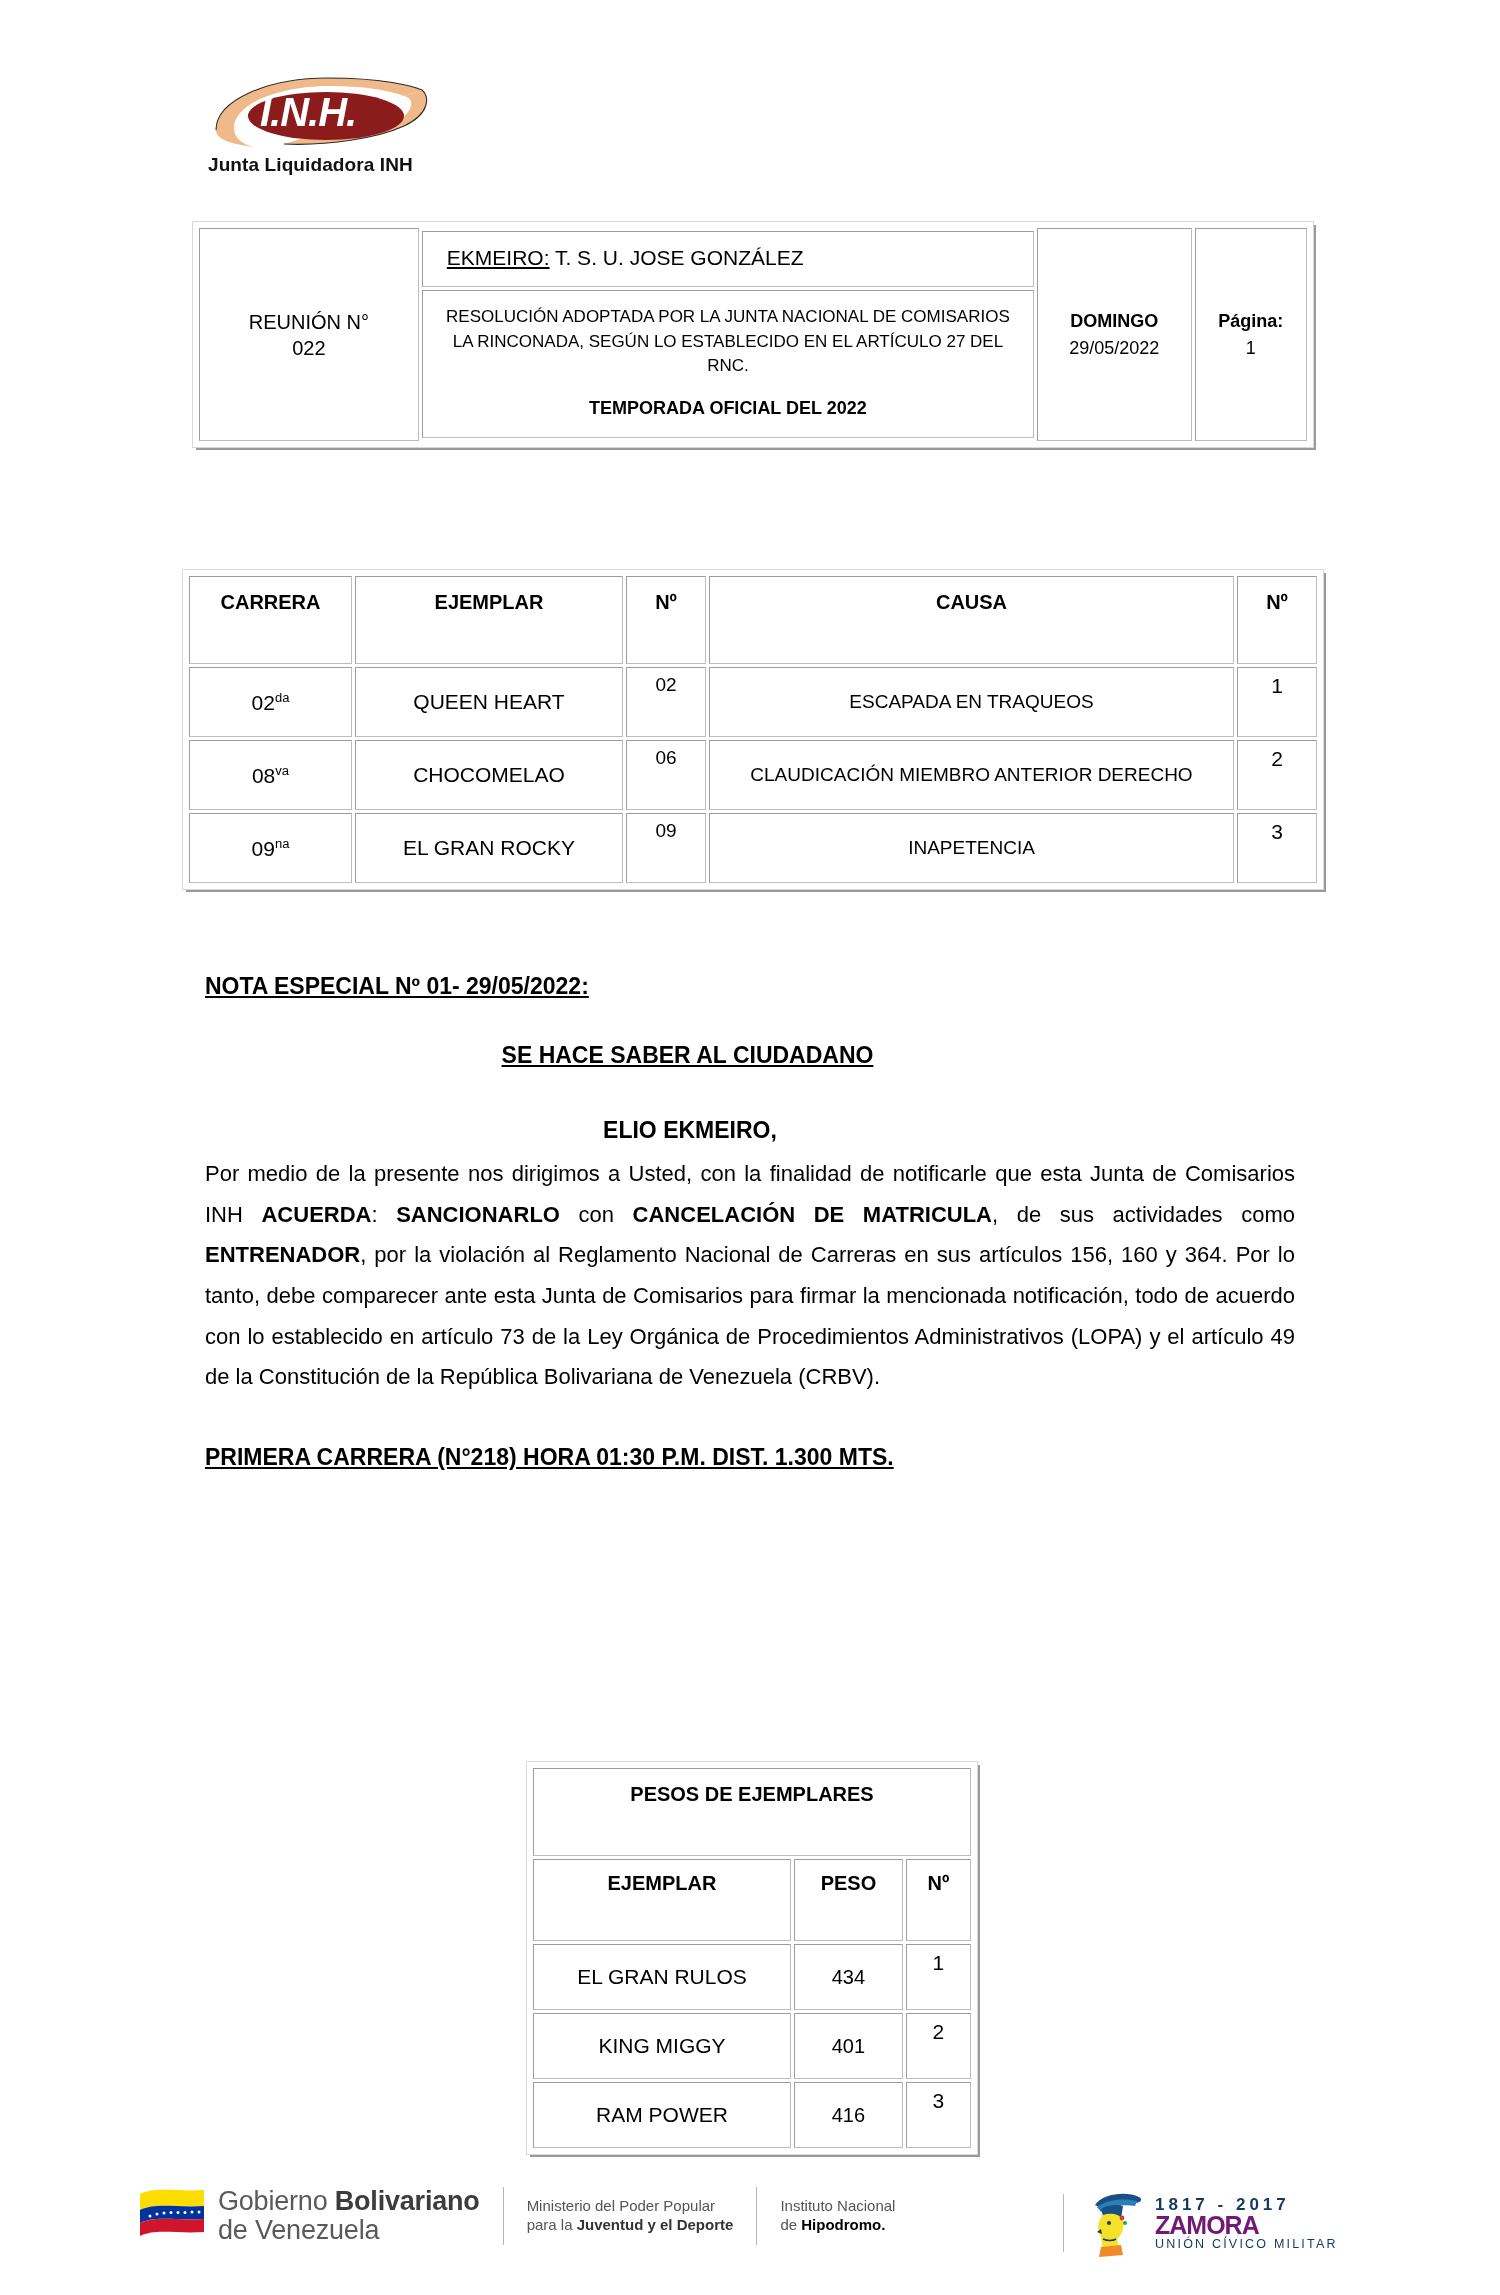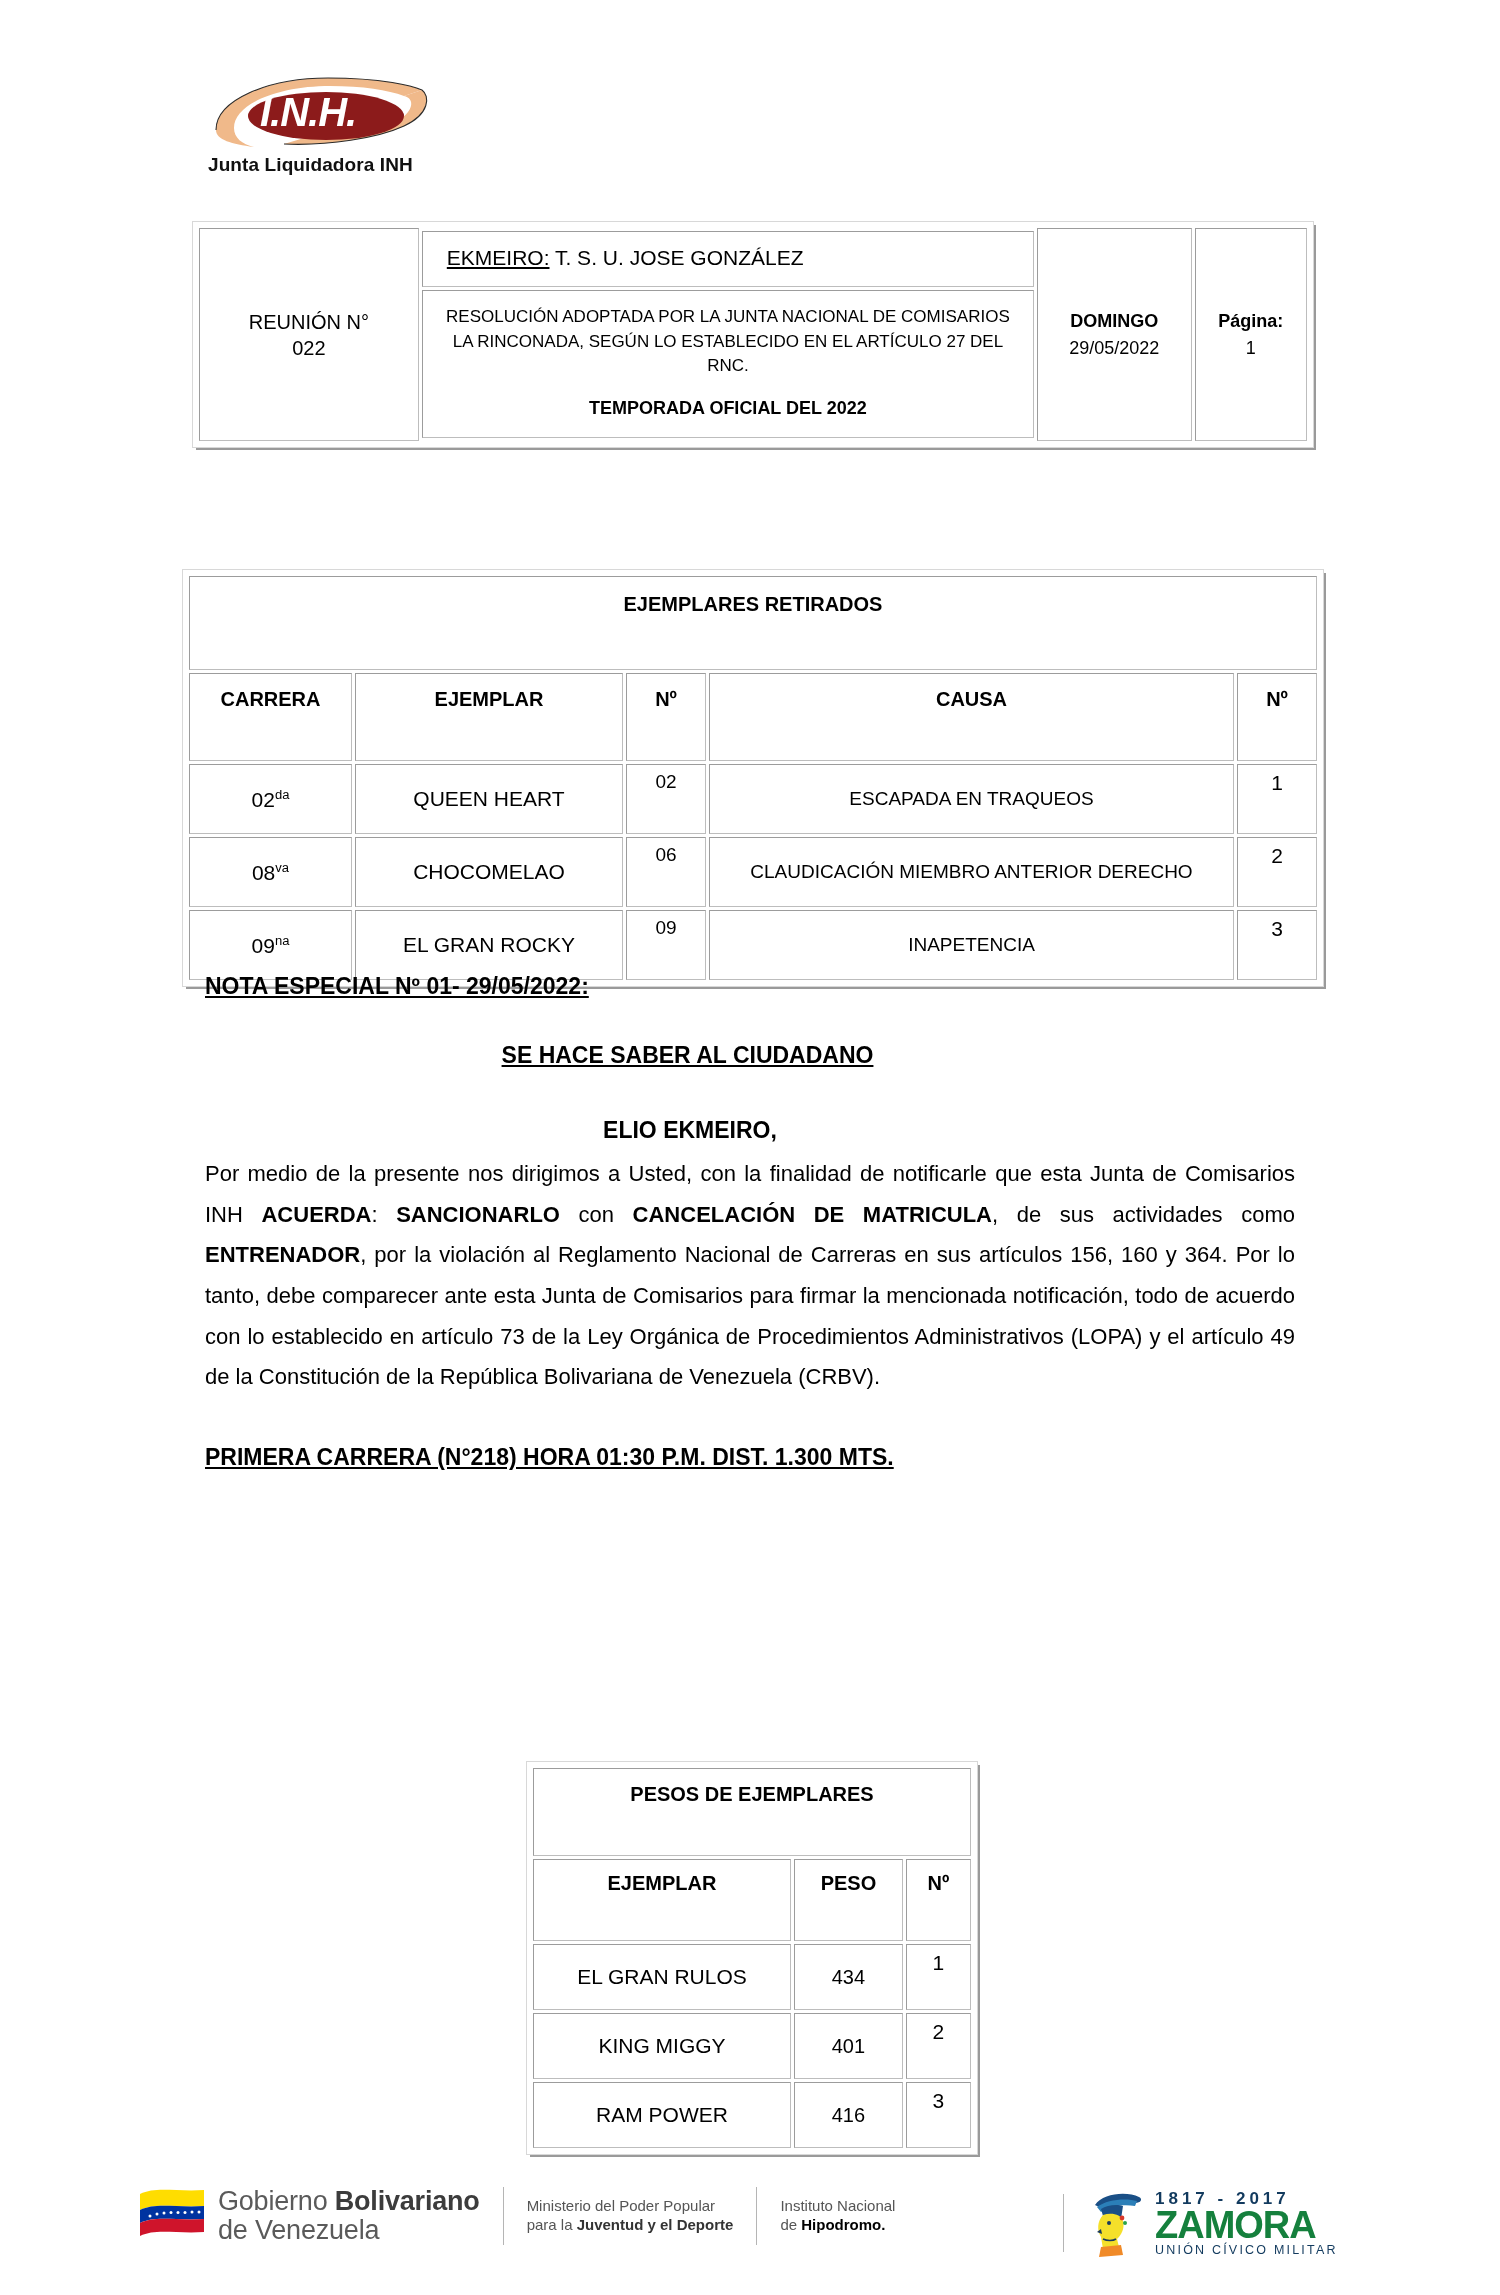--- a/index.html
+++ b/index.html
@@ -295,23 +295,23 @@
   .zamora-wrap{display:flex;align-items:center;gap:6px;}
   .zam-text{line-height:1;}
   .zam-years{
     font-size:17px;
     font-weight:bold;
     color:#123a5e;
     letter-spacing:4px;
     margin-bottom:1px;
   }
   .zam-main{
-    font-size:38px;
-    font-weight:bold;
-    color:#15803d;
+    font-size:25px;
+    font-weight:bold;
+    color:#701a75;
     letter-spacing:-1px;
     line-height:0.9;
   }
   .zam-sub{
     font-size:12.5px;
     color:#123a5e;
     letter-spacing:2.2px;
     margin-top:2px;
   }
 </style>
@@ -372,23 +372,20 @@
           <span>1</span>
         </td>
       </tr>
     </tbody>
       </table>
   </div>
 
   <div class="wrap-ret">
     <table class="otable" id="tbl-retirados">
       <tbody>
-          <tr>
-        <td class="title-cell" colspan="5">EJEMPLARES RETIRADOS</td>
-      </tr>
       <tr>
         <td class="hd c-carrera">CARRERA</td>
         <td class="hd c-ejemplar">EJEMPLAR</td>
         <td class="hd c-num">Nº</td>
         <td class="hd c-causa">CAUSA</td>
         <td class="hd c-n2">Nº</td>
       </tr>
 
       <tr class="body-row">
         <td><span class="carrera-val"><span>02</span><sup>da</sup></span></td>

